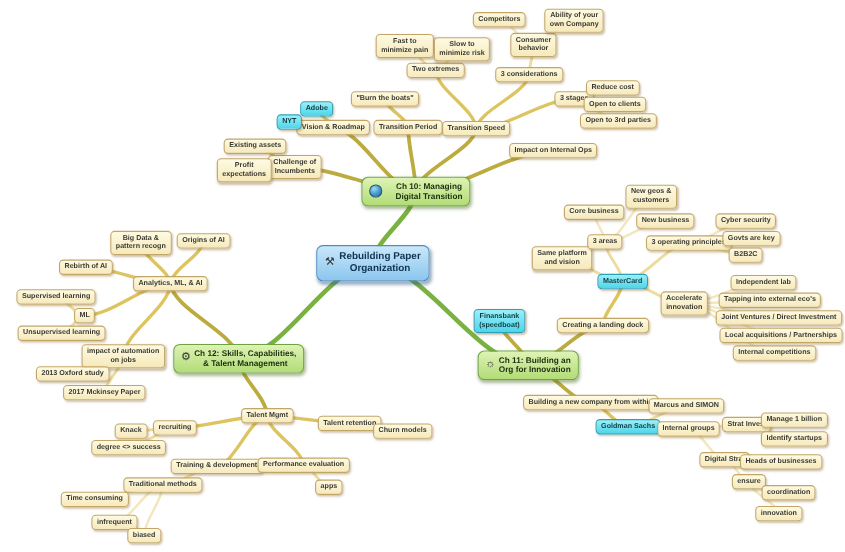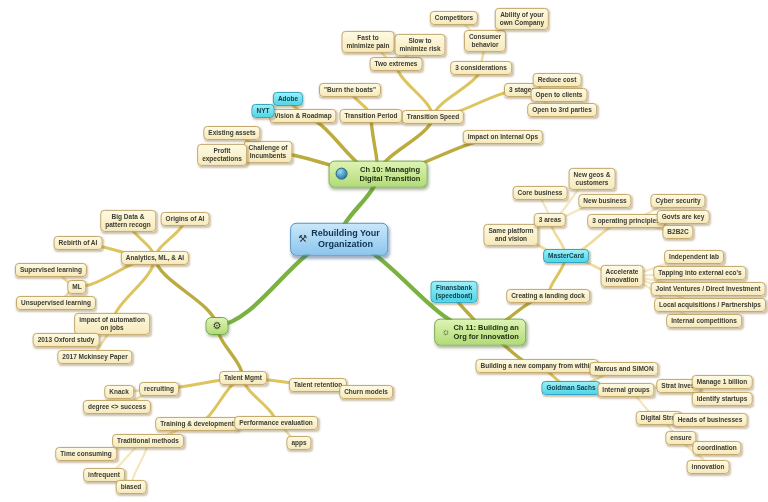--- a/index.html
+++ b/index.html
@@ -121,21 +121,21 @@
       <path d="M480,332 C478.7,318 455.3,306 454,292" fill="none" stroke="#bcab3e" stroke-width="3.4" stroke-linecap="round"></path>
       <path d="M480,332 C503.8,330.2 524.2,297.8 548,296" fill="none" stroke="#bcab3e" stroke-width="3.4" stroke-linecap="round"></path>
       <path d="M480,332 C499.95,333.7 517.05,364.3 537,366" fill="none" stroke="#bcab3e" stroke-width="3.4" stroke-linecap="round"></path>
       <path d="M217,326 C213.9,302.2 158.1,281.8 155,258" fill="none" stroke="#bcab3e" stroke-width="3.4" stroke-linecap="round"></path>
       <path d="M217,326 C218.3,344.2 241.7,359.8 243,378" fill="none" stroke="#bcab3e" stroke-width="3.4" stroke-linecap="round"></path>
       <path d="M339,239 C340.95,216.25 376.05,196.75 378,174" fill="none" stroke="#79b241" stroke-width="4.2" stroke-linecap="round"></path>
       <path d="M339,239 C388.35,243.65 430.65,327.35 480,332" fill="none" stroke="#79b241" stroke-width="4.2" stroke-linecap="round"></path>
       <path d="M339,239 C296.3,243.35 259.7,321.65 217,326" fill="none" stroke="#79b241" stroke-width="4.2" stroke-linecap="round"></path>
     </svg>
 
-<div class="node root" style="left: 339px; top: 239px;"><span class="icon">⚒</span><span class="lbl">Rebuilding Your
+<div class="node root" style="left: 339px; top: 239px;"><span class="icon">⚒</span><span class="lbl">Rebuilding Paper
 Organization</span></div>
     <div class="node chapter" style="left: 378px; top: 174px; gap: 12px;"><span class="globe"></span><span class="lbl">Ch 10: Managing
 Digital Transition</span></div>
     <div class="node" style="left: 303px; top: 116px;"><span class="lbl">Vision &amp; Roadmap</span></div>
     <div class="node highlight" style="left: 288px; top: 99px;"><span class="lbl">Adobe</span></div>
     <div class="node highlight" style="left: 263px; top: 111px;"><span class="lbl">NYT</span></div>
     <div class="node" style="left: 268px; top: 152px;"><span class="lbl">Challenge of
 Incumbents</span></div>
     <div class="node" style="left: 232px; top: 133px;"><span class="lbl">Existing assets</span></div>
     <div class="node" style="left: 222px; top: 155px;"><span class="lbl">Profit
@@ -188,21 +188,22 @@
     <div class="node" style="left: 624px; top: 369px;"><span class="lbl">Marcus and SIMON</span></div>
     <div class="node" style="left: 626px; top: 390px;"><span class="lbl">Internal groups</span></div>
     <div class="node" style="left: 679px; top: 386px;"><span class="lbl">Strat Invest</span></div>
     <div class="node" style="left: 722px; top: 382px;"><span class="lbl">Manage 1 billion</span></div>
     <div class="node" style="left: 722px; top: 399px;"><span class="lbl">Identify startups</span></div>
     <div class="node" style="left: 659px; top: 418px;"><span class="lbl">Digital Strat</span></div>
     <div class="node" style="left: 710px; top: 420px;"><span class="lbl">Heads of businesses</span></div>
     <div class="node" style="left: 681px; top: 438px;"><span class="lbl">ensure</span></div>
     <div class="node" style="left: 717px; top: 448px;"><span class="lbl">coordination</span></div>
     <div class="node" style="left: 708px; top: 467px;"><span class="lbl">innovation</span></div>
-    <div class="node chapter" style="left: 217px; top: 326px;"><span class="icon">⚙</span></div>
+    <div class="node chapter" style="left: 217px; top: 326px;"><span class="icon">⚙</span><span class="lbl">Ch 12: Skills, Capabilities,
+&amp; Talent Management</span></div>
     <div class="node" style="left: 155px; top: 258px;"><span class="lbl">Analytics, ML, &amp; AI</span></div>
     <div class="node" style="left: 128px; top: 221px;"><span class="lbl">Big Data &amp;
 pattern recogn</span></div>
     <div class="node" style="left: 185px; top: 219px;"><span class="lbl">Origins of AI</span></div>
     <div class="node" style="left: 78px; top: 243px;"><span class="lbl">Rebirth of AI</span></div>
     <div class="node" style="left: 77px; top: 287px;"><span class="lbl">ML</span></div>
     <div class="node" style="left: 51px; top: 270px;"><span class="lbl">Supervised learning</span></div>
     <div class="node" style="left: 56px; top: 303px;"><span class="lbl">Unsupervised learning</span></div>
     <div class="node" style="left: 112px; top: 324px;"><span class="lbl">impact of automation
 on jobs</span></div>

